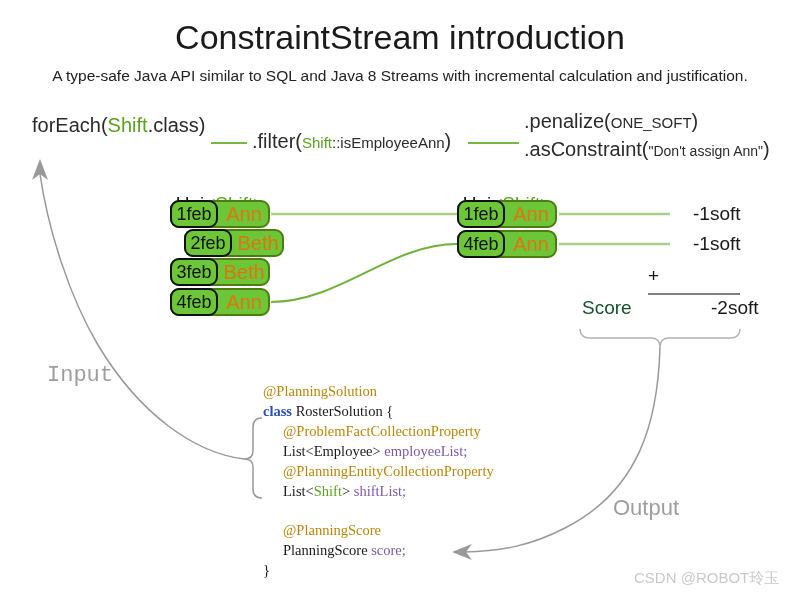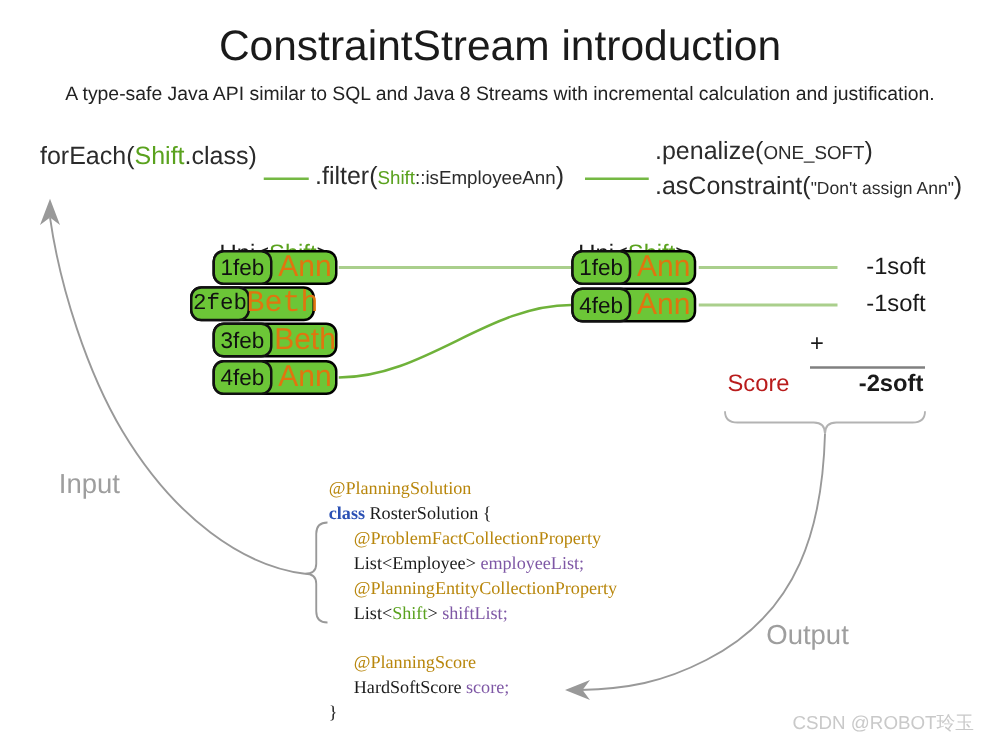--- a/index.html
+++ b/index.html
@@ -11,33 +11,33 @@
   .title{left:0;top:18px;width:800px;text-align:center;font-size:34px;color:#1a1a1a;}
   .subtitle{left:0;top:67px;width:800px;text-align:center;font-size:15.5px;color:#222;}
 
   .flow{font-size:20px;color:#2b2b2b;}
   .flow .sm{font-size:15px;}
   .flow .xs{font-size:14px;}
   .green{color:#5aa21e;}
 
   .uni-header{width:100px;text-align:center;font-size:19px;color:#1a1a1a;margin-top:27px;}
 
-  .shift-card{width:100px;height:28px;background:#6cc637;border:2px solid #000000;
+  .shift-card{width:100px;height:28px;background:#6cc637;border:2px solid #4d7c0f;
               border-radius:9px;box-sizing:border-box;}
   .date-box{position:absolute;left:-2px;top:-2px;height:28px;width:48px;background:#6cc637;
             border:2px solid #111;border-radius:9px;box-sizing:border-box;
             display:flex;align-items:center;justify-content:center;
             font-size:18px;color:#111;}
   .emp-name{position:absolute;left:46px;top:-2px;right:-2px;height:28px;
             display:flex;align-items:center;justify-content:center;
-            font-size:24px;color:#e0750f;}
+            font-size:20px;color:#e0750f;}
 
   .penalty{font-size:19px;color:#1a1a1a;margin-left:20px;}
   .plus{font-size:19px;color:#1a1a1a;}
-  .score-word{font-size:19px;color:#b91c1c;text-align:right;}
+  .score-word{font-size:19px;color:#14532d;text-align:right;}
   .total{font-size:19px;color:#1a1a1a;}
 
   .io-label{font-size:22px;color:#9e9e9e;}
 
   .code{left:263px;top:381px;font-size:14.5px;line-height:20px;color:#1a1a1a;font-family:Liberation Serif, serif;}
   .code .ind{padding-left:20px;}
   .code .gap{height:19px;}
   .ann{color:#b8860b;}
   .kw{color:#2b50b4;font-weight:bold;}
   .field{color:#7e57a5;margin-top:18px;}
@@ -82,21 +82,21 @@
   <div class="abs flow" style="left:524px;top:110px;"><span>.penalize(</span><span class="sm">ONE_SOFT</span><span>)</span></div>
 
   <div class="abs flow" style="left:524px;top:138px;"><span>.asConstraint(</span><span class="xs">"Don't assign Ann"</span><span>)</span></div>
 
   <div class="abs uni-header" style="left:170px;top:166px;"><span>Uni&lt;</span><span class="green">Shift</span><span>&gt;</span></div>
 
   <div class="abs shift-card" style="left:170px;top:200px;">
     <span class="date-box">1feb</span>
     <span class="emp-name">Ann</span>
   </div>
-  <div class="abs shift-card" style="left:152px;top:229px;font-family:Liberation Mono, monospace;">
+  <div class="abs shift-card" style="left:184px;top:229px;">
     <span class="date-box">2feb</span>
     <span class="emp-name">Beth</span>
   </div>
   <div class="abs shift-card" style="left:170px;top:258px;">
     <span class="date-box">3feb</span>
     <span class="emp-name">Beth</span>
   </div>
   <div class="abs shift-card" style="left:170px;top:288px;">
     <span class="date-box">4feb</span>
     <span class="emp-name">Ann</span>
@@ -110,33 +110,33 @@
   </div>
   <div class="abs shift-card" style="left:457px;top:230px;">
     <span class="date-box">4feb</span>
     <span class="emp-name">Ann</span>
   </div>
 
   <div class="abs penalty" style="left:673px;top:203px;">-1soft</div>
   <div class="abs penalty" style="left:673px;top:233px;">-1soft</div>
   <div class="abs plus" style="left:648px;top:265px;">+</div>
   <div class="abs score-word" style="left:582px;top:297px;">Score</div>
-  <div class="abs total" style="left:687px;top:297px;font-weight:bold;">-2soft</div>
+  <div class="abs total" style="left:711px;top:297px;">-2soft</div>
 
-  <div class="abs io-label" style="left:47px;top:374px;">Input</div>
+  <div class="abs io-label" style="left:47px;top:363px;font-family:Liberation Mono, monospace;">Input</div>
   <div class="abs io-label" style="left:613px;top:495px;">Output</div>
 
   <div class="abs code">
     <div><span class="ann">@PlanningSolution</span></div>
     <div><span class="kw">class</span><span> RosterSolution {</span></div>
     <div class="ind"><span class="ann">@ProblemFactCollectionProperty</span></div>
     <div class="ind"><span>List&lt;Employee&gt; </span><span class="field">employeeList;</span></div>
     <div class="ind"><span class="ann">@PlanningEntityCollectionProperty</span></div>
     <div class="ind"><span>List&lt;</span><span class="green">Shift</span><span>&gt; </span><span class="field">shiftList;</span></div>
     <div class="gap"></div>
     <div class="ind"><span class="ann">@PlanningScore</span></div>
-    <div class="ind"><span>HardSoftScore </span><span class="field">score;</span></div>
+    <div class="ind"><span>PlanningScore </span><span class="field">score;</span></div>
     <div><span>}</span></div>
   </div>
 
   <div class="abs watermark">CSDN @ROBOT玲玉</div>
 
 </div>
 
 </body></html>

